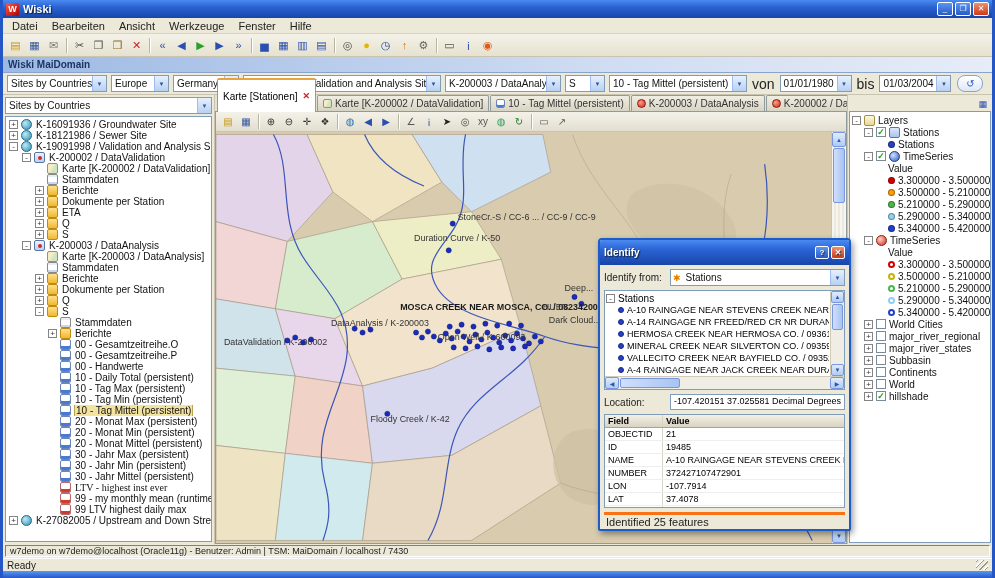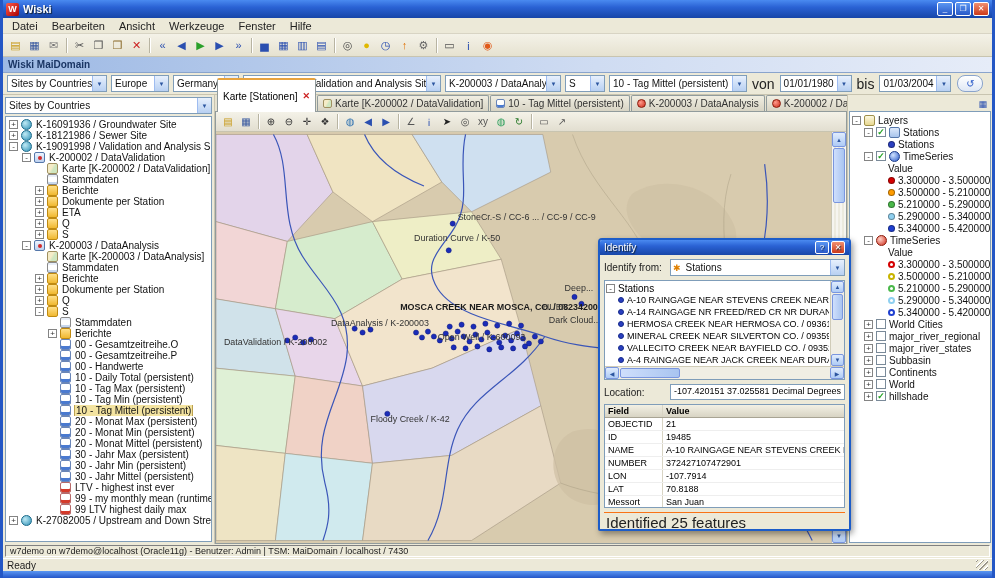--- a/index.html
+++ b/index.html
@@ -94,21 +94,21 @@
   .ldot.hollow{background:#fff;border-width:2px}
   .llabel{color:#111}
   
   .status1{height:14px;flex:0 0 auto;display:flex;background:#ece9d8;padding:0 2px;align-items:center}
   .sfield{flex:1;height:12px;border:1px solid;border-color:#808080 #fff #fff #808080;font-size:9px;color:#222;padding:0 4px;line-height:11px;white-space:nowrap;overflow:hidden}
   .readybar{height:13px;flex:0 0 auto;display:flex;align-items:center;background:#ece9d8;border-top:1px solid #fff;padding:0 4px;font-size:10px;color:#222;justify-content:space-between}
   .grip{width:12px;height:10px;background:repeating-linear-gradient(135deg,#fff 0 1px,#9a968a 1px 2px,transparent 2px 4px)}
   .taskbar-sliver{height:7px;flex:0 0 auto;background:linear-gradient(#5a96f2,#2456c8)}
   
   .dialog{position:absolute;left:595px;top:238px;width:253px;height:293px;border:2px solid #1c5cc8;border-radius:4px 4px 2px 2px;background:#ece9d8;box-shadow:2px 3px 6px rgba(0,0,0,.4);display:flex;flex-direction:column;z-index:20}
-  .dlg-title{height:15px;flex:0 0 auto;background:linear-gradient(to bottom,#4a8af0 0%,#2a62d4 40%,#1746a8 100%);display:flex;align-items:center;color:#fff;font-weight:normal;font-size:10px;padding:0 4px;border-radius:2px 2px 0 0;text-shadow:1px 1px 1px #123}
+  .dlg-title{height:25px;flex:0 0 auto;background:linear-gradient(to bottom,#4a8af0 0%,#2a62d4 40%,#1746a8 100%);display:flex;align-items:center;color:#fff;font-weight:bold;font-size:10px;padding:0 4px;border-radius:2px 2px 0 0;text-shadow:1px 1px 1px #123}
   .dlg-title > span:first-child{flex:1}
   .dlg-btns{display:flex;gap:2px}
   .dbtn{width:14px;height:13px;border:1px solid #fff;border-radius:2px;color:#fff;font-size:8px;line-height:11px;text-align:center;background:linear-gradient(#5a96f2,#2a5ac8)}
   .dbtn.close{background:linear-gradient(#f09070,#cc3a1a)}
   .dlg-body{flex:1;display:flex;flex-direction:column;padding:4px;gap:4px;min-height:0}
   .dlg-row{display:flex;align-items:center;gap:4px}
   .dlg-label{font-size:10px;color:#222;width:62px;flex:0 0 auto}
   .idcombo{flex:1}
   .id-combo-icon{font-size:9px;color:#e08000;padding:0 2px}
   .id-list{height:100px;flex:0 0 auto;background:#fff;border:1px solid #7f9db9;display:grid;grid-template-columns:1fr 14px;grid-template-rows:1fr 13px;overflow:hidden}
@@ -123,21 +123,21 @@
   .id-hscroll{grid-column:1/3;grid-row:2;display:flex;background:#f0eee4;border-top:1px solid #d0ccb8}
   .id-hscroll .sarrow{width:14px;height:12px}
   .id-hscroll .sthumb{width:60px;height:10px;margin:1px}
   .loc-field{flex:1;height:16px;background:#fff;border:1px solid #7f9db9;font-size:9px;padding:1px 3px;white-space:nowrap;overflow:hidden}
   .id-table{flex:1;background:#fff;border:1px solid #7f9db9;overflow:hidden;font-size:9px;min-height:0}
   .id-th{display:flex;background:linear-gradient(#f2f0e4,#d8d4c4);border-bottom:1px solid #a8a494;font-weight:bold}
   .id-tr{display:flex;height:13px;border-bottom:1px solid #eee}
   .id-td{padding:1px 3px;white-space:nowrap;overflow:hidden}
   .id-td.f{width:58px;flex:0 0 auto;border-right:1px solid #d8d4c4}
   .id-td.v{flex:1}
-  .dlg-footer{height:13px;flex:0 0 auto;font-size:15px;color:#222;border-top:1px solid #f97316;padding:1px 2px}
+  .dlg-footer{height:13px;flex:0 0 auto;font-size:11px;color:#222;border-top:3px solid #f97316;padding:1px 2px}
 </style>
 </head>
 <body>
 
 <div class="window">
 
   <div class="titlebar">
     <span class="app-icon">W</span>
     <span class="title-text">Wiski</span>
     <span class="win-btns">
@@ -400,21 +400,21 @@
           <div class="trow" style="padding-left: 42px;">
             <span class="ebox hid"></span>
             <span class="ti ti-series"></span>
             <span class="tlabel">30 - Jahr Min (persistent)</span>
           </div>
           <div class="trow" style="padding-left: 42px;">
             <span class="ebox hid"></span>
             <span class="ti ti-series"></span>
             <span class="tlabel">30 - Jahr Mittel (persistent)</span>
           </div>
-          <div class="trow" style="padding-left: 42px;">
+          <div class="trow" style="padding-left: 42px; font-family: Liberation Serif, serif;">
             <span class="ebox hid"></span>
             <span class="ti ti-series-red"></span>
             <span class="tlabel">LTV - highest inst ever</span>
           </div>
           <div class="trow" style="padding-left: 42px;">
             <span class="ebox hid"></span>
             <span class="ti ti-series-red"></span>
             <span class="tlabel">99 - my monthly mean (runtime...</span>
           </div>
           <div class="trow" style="padding-left: 42px;">
@@ -809,21 +809,21 @@
             <div class="id-tr">
               <span class="id-td f">NUMBER</span>
               <span class="id-td v">372427107472901</span>
             </div>
             <div class="id-tr">
               <span class="id-td f">LON</span>
               <span class="id-td v">-107.7914</span>
             </div>
             <div class="id-tr">
               <span class="id-td f">LAT</span>
-              <span class="id-td v">70.8188</span>
+              <span class="id-td v">37.4078</span>
             </div>
             <div class="id-tr">
               <span class="id-td f">Messort</span>
               <span class="id-td v">San Juan</span>
             </div>
           </div>
       </div>
       <div class="dlg-footer">Identified 25 features</div>
     </div>
   </div>

